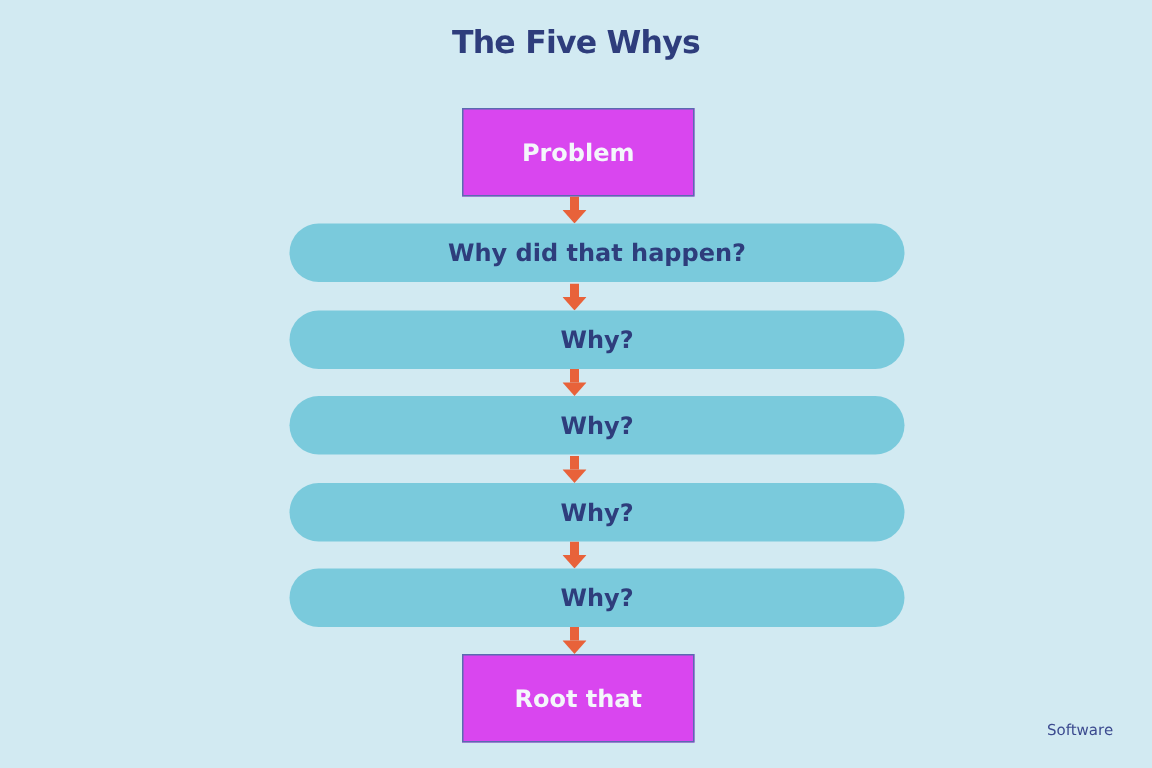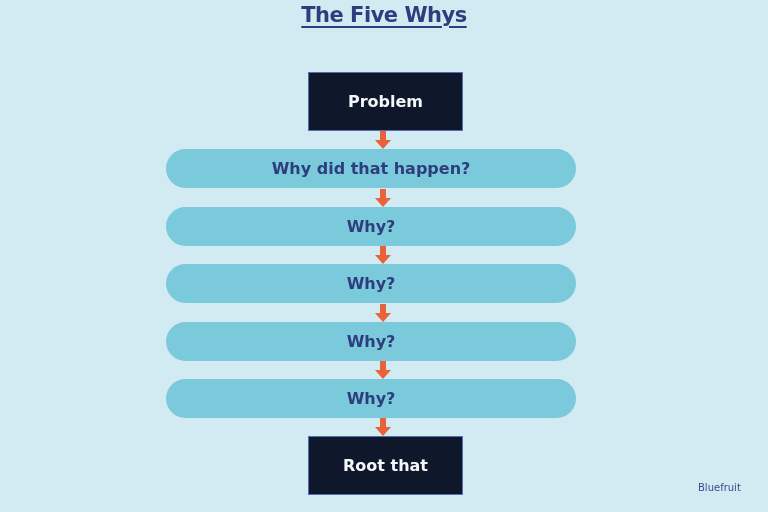--- a/index.html
+++ b/index.html
@@ -1,19 +1,19 @@
 <!DOCTYPE html>
 <html><head>
 <meta charset="utf-8">
 <style>
   html,body{margin:0;padding:0;}
   body{width:768px;height:512px;background:#d2eaf2;position:relative;overflow:hidden;font-family:"DejaVu Sans",sans-serif;}
-  .title{position:absolute;left:0;width:768px;top:3px;text-align:center;font-weight:bold;font-size:21px;color:#2e3d7c;text-decoration:underline;text-decoration-thickness:2px;text-underline-offset:4px;letter-spacing:-0.5px;}
-  .box{position:absolute;left:308px;width:155px;height:59px;background:#0f172a;color:#f4f6fb;font-weight:bold;font-size:16px;display:flex;align-items:center;justify-content:center;box-sizing:border-box;border:1px solid #5a6bb0;}
-  .pill{position:absolute;left:166px;width:410px;height:39px;border-radius:20px;background:#7acadc;color:#2e3d7c;font-weight:bold;font-size:16px;display:flex;align-items:center;justify-content:center;}
+  .title{position:absolute;left:0;width:768px;top:16px;text-align:center;font-weight:bold;font-size:21px;color:#2e3d7c;text-decoration-thickness:2px;text-underline-offset:4px;letter-spacing:-0.5px;}
+  .box{position:absolute;left:308px;width:155px;height:59px;background:#d946ef;color:#f4f6fb;font-weight:bold;font-size:16px;display:flex;align-items:center;justify-content:center;box-sizing:border-box;border:1px solid #5a6bb0;}
+  .pill{position:absolute;left:193px;width:410px;height:39px;border-radius:20px;background:#7acadc;color:#2e3d7c;font-weight:bold;font-size:16px;display:flex;align-items:center;justify-content:center;}
   .arrow{position:absolute;left:375px;width:16px;height:18px;}
   .logo{position:absolute;left:628px;top:455px;width:120px;height:40px;}
   .logo .script{font-family:"DejaVu Serif",serif;font-style:italic;font-size:24px;color:#3b4a8f;position:absolute;left:6px;top:-2px;}
   .logo .sub{font-size:10px;color:#3b4a8f;position:absolute;left:70px;top:27px;}
 </style>
 </head>
 <body>
 
 <div class="title">The Five Whys</div>
 
@@ -49,14 +49,14 @@
   </svg>
 <div class="pill" style="top:379px">Why?</div>
 
 <svg class="arrow" style="top:418px" viewBox="0 0 16 18">
     <rect x="5" y="0" width="6" height="9" fill="#e8623a"></rect>
     <polygon points="0,9 16,9 8,18" fill="#e8623a"></polygon>
   </svg>
 <div class="box" style="top:436px">Root that</div>
 
 <div class="logo">
-  <span class="sub">Bluefruit</span>
+  <span class="sub">Software</span>
 </div>
 
 </body></html>

